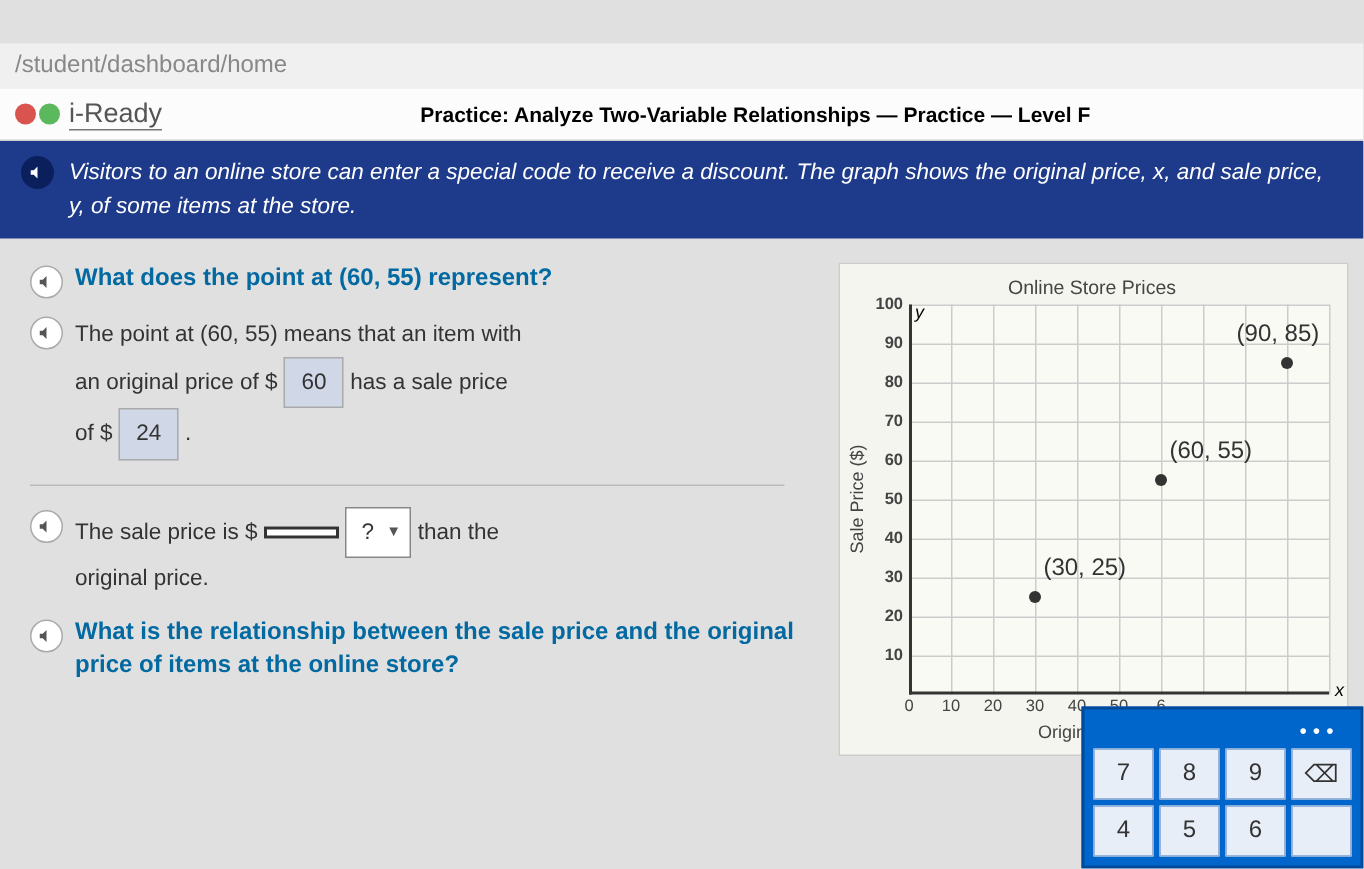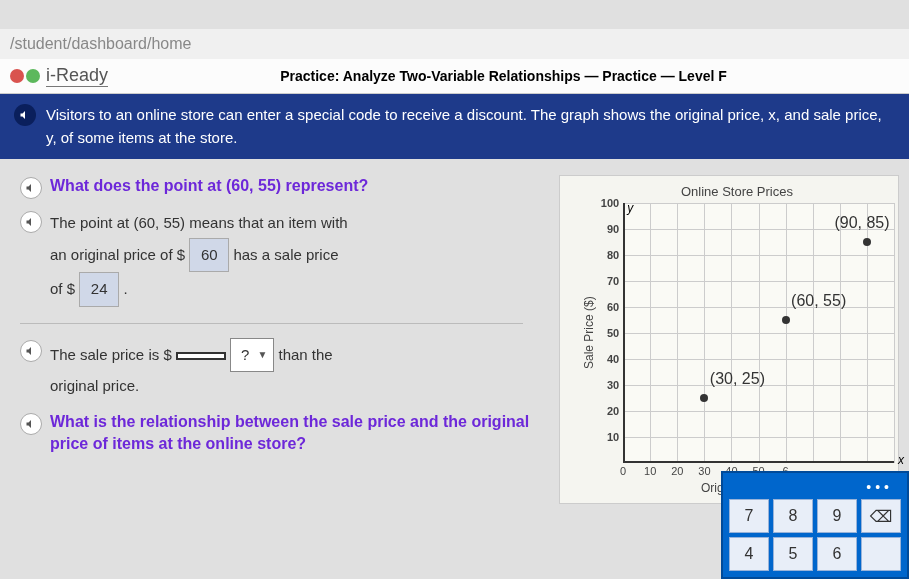--- a/index.html
+++ b/index.html
@@ -36,35 +36,35 @@
   padding: 10px 14px;
   display: flex;
   align-items: flex-start;
   gap: 10px;
 }
 .instruction-bar .speaker {
   width: 22px; height: 22px; background: #0a1f5c; border-radius: 50%;
   display: flex; align-items: center; justify-content: center;
   flex-shrink: 0;
 }
-.instruction-text { font-size: 15px; line-height: 1.5; }
+.instruction-text { font-size: 15px; line-height: 1.5; font-style: italic; }
 .main-area {
   display: flex;
   padding: 16px 10px 0 20px;
   gap: 10px;
 }
 .left-col { flex: 1; }
 .question-block { margin-bottom: 14px; }
 .q-row { display: flex; align-items: flex-start; gap: 8px; margin-bottom: 10px; }
 .speaker-btn {
   width: 22px; height: 22px; background: #fff; border: 1px solid #aaa; border-radius: 50%;
   display: flex; align-items: center; justify-content: center; flex-shrink: 0;
   margin-top: 2px;
 }
-.q-text { font-size: 16px; color: #6d28d9; font-weight: bold; line-height: 1.4; }
+.q-text { font-size: 16px; color: #0369a1; font-weight: bold; line-height: 1.4; }
 .a-text { font-size: 15px; color: #333; line-height: 1.9; }
 .input-box {
   display: inline-block;
   background: #d0d8e8;
   border: 1px solid #aaa;
   padding: 2px 10px;
   min-width: 40px;
   text-align: center;
   font-size: 15px;
   vertical-align: baseline;
@@ -79,21 +79,21 @@
   display: inline-flex;
   align-items: center;
   background: #fff;
   border: 1px solid #888;
   padding: 2px 6px 2px 10px;
   font-size: 15px;
   gap: 8px;
 }
 .dropdown .caret { font-size: 10px; color: #555; }
 hr.divider { border: none; border-top: 1px solid #bbb; margin: 16px 0 14px 0; width: 95%; }
-.right-col { width: 340px; background: #f5f5f0; border: 1px solid #ccc; padding: 8px 4px 8px 20px; }
+.right-col { width: 340px; background: #f5f5f0; border: 1px solid #ccc; padding: 8px 4px 8px 2px; }
 .chart-title { text-align: center; font-size: 13px; color: #444; margin-bottom: 4px; }
 .chart-wrap { display: flex; }
 .ylabel { writing-mode: vertical-rl; transform: rotate(180deg); font-size: 12px; color: #444; text-align: center; padding: 0 2px; }
 .chart-grid {
   position: relative;
   width: 280px;
   height: 260px;
   background: #fafaf5;
 }
 .grid-line-h, .grid-line-v { position: absolute; background: #ccc; }

